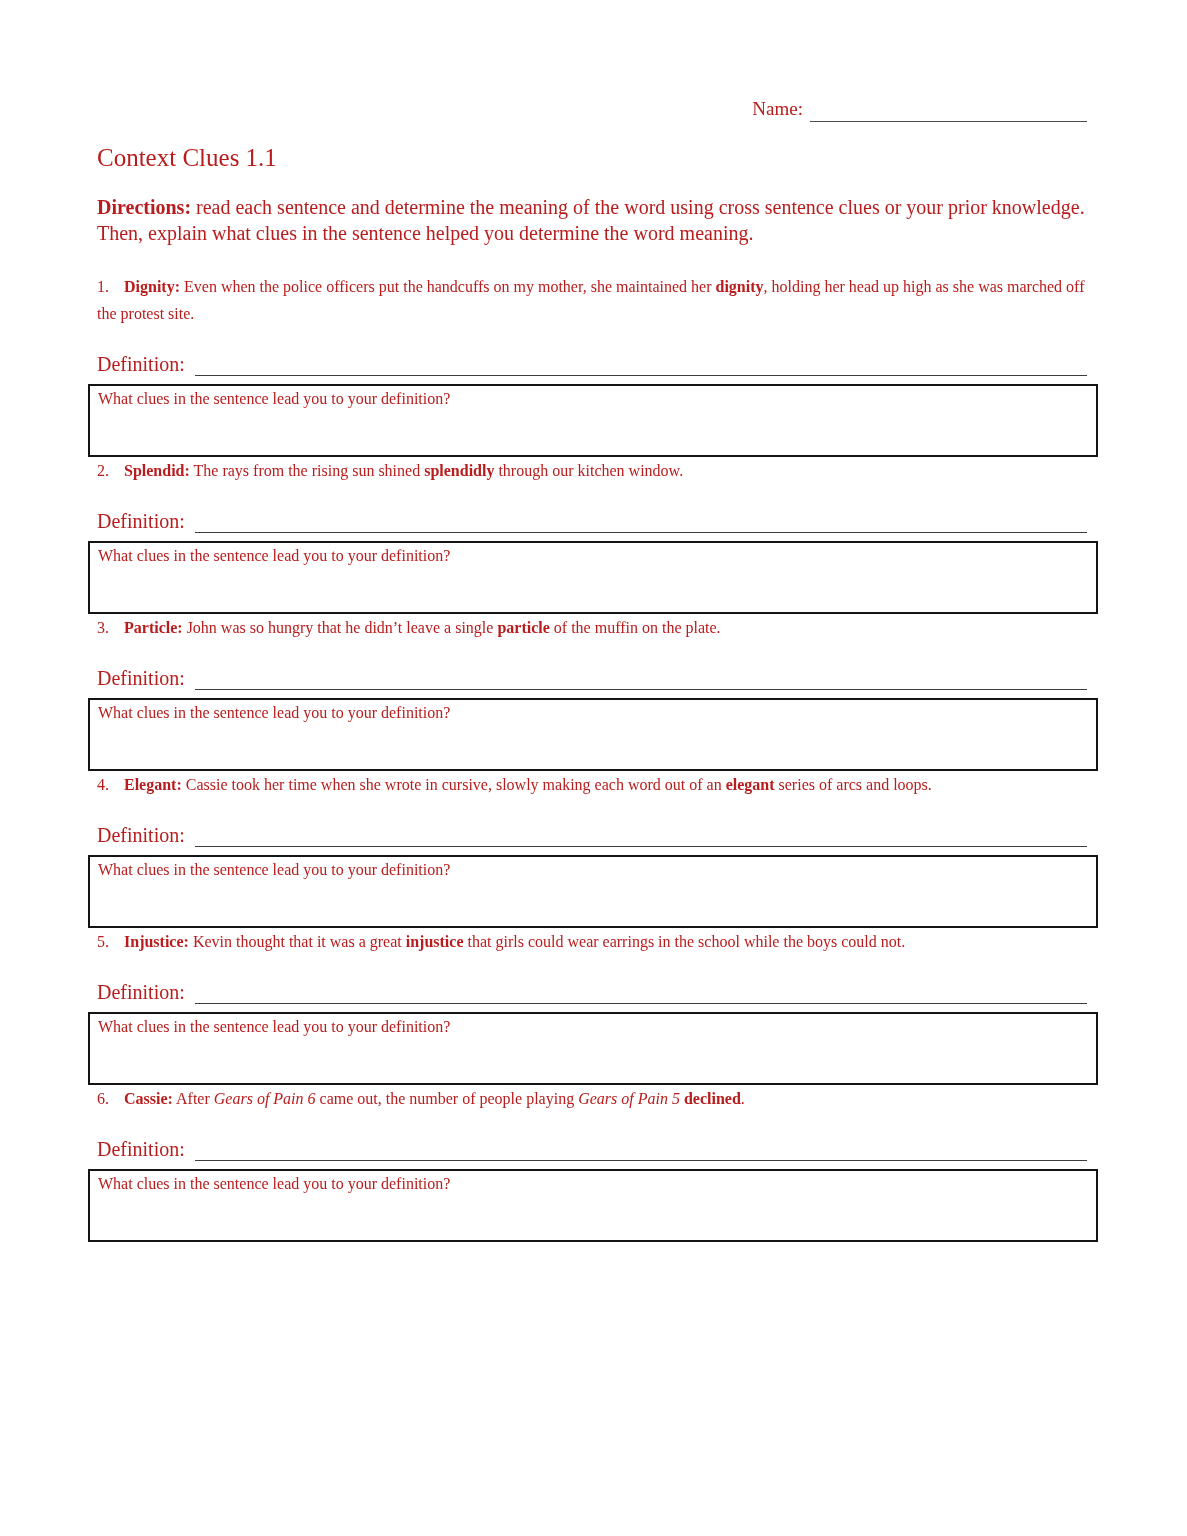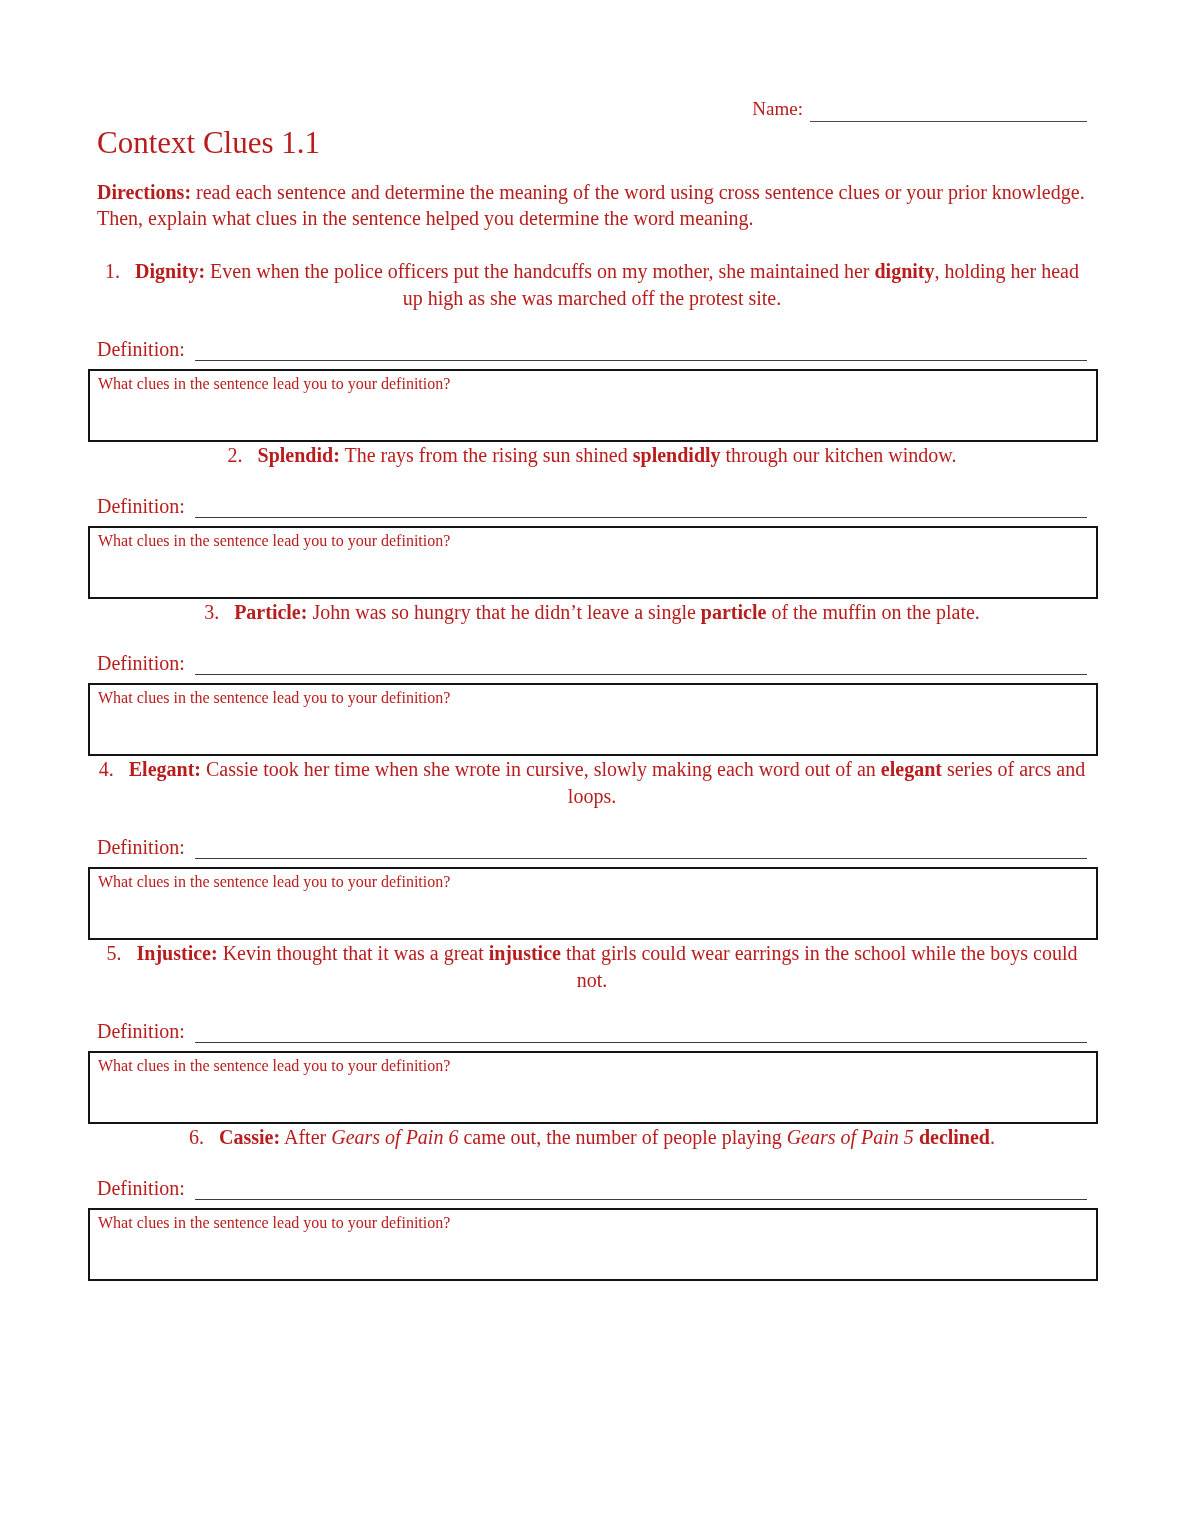--- a/index.html
+++ b/index.html
@@ -23,40 +23,39 @@
   }
   .name-line {
     display: inline-block;
     width: 277px;
     height: 20px;
     border-bottom: 1.5px solid #4a4a4a;
     margin-left: 7px;
     align-self: flex-end;
   }
   .title {
-    font-size: 31px;
+    font-size: 25px;
     font-weight: 400;
     line-height: 30px;
-    margin: 6px 0 0 0;
+    margin: 21px 0 0 0;
   }
   .directions {
     font-size: 20px;
     line-height: 26px;
     margin: 21px 0 0 0;
     white-space: pre-wrap;
   }
   .directions .dir-label { font-weight: bold; }
   #items { margin-top: 27px; }
   .item + .item { }
   .sentence {
-    font-size: 20px;
+    font-size: 16px;
     line-height: 27px;
     margin: 0;
     white-space: pre-wrap;
-    text-align: center;
   }
   .num { margin-right: 15px; }
   .seg-b { font-weight: bold; }
   .seg-i { font-style: italic; }
   .def-row {
     display: flex;
     align-items: flex-start;
     font-size: 20px;
     line-height: 24px;
     margin-top: 25px;

